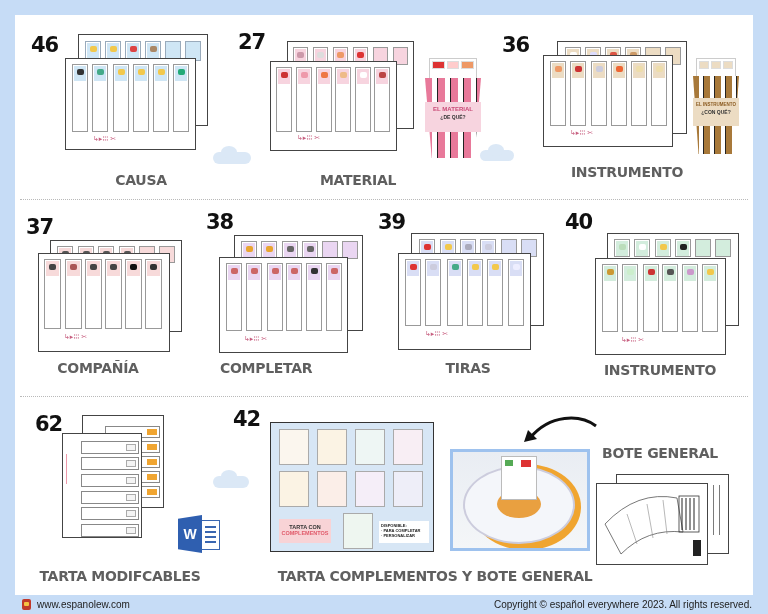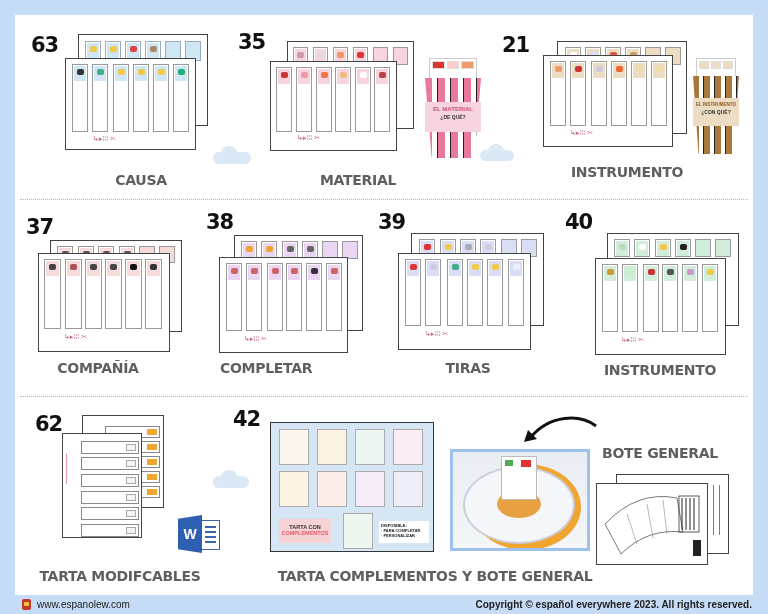--- a/index.html
+++ b/index.html
@@ -11,40 +11,40 @@
   .label { position: absolute; font-family: "DejaVu Sans", sans-serif; font-weight: bold; font-size: 14px; color: #5f5f5f; text-align: center; letter-spacing: -0.3px; white-space: nowrap; }
   .sheet { position: absolute; background: #fff; border: 1.3px solid #444; }
   .strip { position: absolute; border: 1px solid #999; background: #fff; }
   .strip .hd { position: absolute; left: 1px; right: 1px; top: 1px; height: 15px; }
   .strip .ic { position: absolute; left: 50%; top: 3px; width: 7px; height: 6px; margin-left: -3.5px; border-radius: 2px; }
   .arrow-hint { position: absolute; font-size: 7px; color: #c86080; }
   .cloud { position: absolute; background: #dbe8f6; border-radius: 10px; }
   .cloud::before { content: ""; position: absolute; left: 8px; top: -6px; width: 16px; height: 12px; background: #dbe8f6; border-radius: 50%; }
   .popcorn { position: absolute; }
   .footer-left { position: absolute; left: 22px; top: 599px; font-size: 10px; color: #222; display: flex; align-items: center; gap: 6px; }
-  .footer-right { position: absolute; right: 16px; top: 599px; font-size: 10px; color: #222; font-weight: bold; }
+  .footer-right { position: absolute; right: 16px; top: 599px; font-size: 10px; color: #222; }
   .logo-mini { width: 9px; height: 11px; background: #c0392b; border-radius: 2px; display: inline-block; position: relative; }
   .logo-mini::after { content: ""; position: absolute; left: 2px; top: 3px; width: 5px; height: 4px; background: #f5c243; border-radius: 1px; }
   .tiras-row { position: absolute; border: 1px solid #888; background:#fff; }
   .tiras-box { position: absolute; right: 2px; top: 2px; width: 10px; bottom: 2px; border:1px solid #aaa; background:#f4f4f4; }
   .tiras-org { position: absolute; right: 2px; top: 2px; width: 10px; bottom: 2px; background:#f0a531; }
   .word { position: absolute; }
   .tarta-box { position: absolute; background: #d7e6f5; border: 1.5px solid #333; }
   .mini-card { position: absolute; background: #fff; border: 1px solid #aaa; }
   .bote-photo { position: absolute; border: 3px solid #9ec2ee; background: linear-gradient(180deg,#e9edf3 0%, #f4f6f8 100%); overflow: hidden; }
 </style>
 </head>
 <body>
 
 <div class="panel"></div>
 
 <div class="divider" style="top:199px;"></div>
 <div class="divider" style="top:396px;"></div>
 
-<div class="num" style="left:31px;top:33px;">63</div>
+<div class="num" style="left:31px;top:33px;">46</div>
 <div>
   <div class="sheet" style="left:78px;top:34px;width:130px;height:92px;">
     <div class="strip" style="left:6px;top:6px;width:16px;height:20px;border-color:#9ab">
         <div class="hd" style="background:#cfe6f5">
           <div class="ic" style="background:#f2c84b"></div>
         </div>
       </div>
     <div class="strip" style="left:26px;top:6px;width:16px;height:20px;border-color:#9ab">
         <div class="hd" style="background:#cfe6f5">
           <div class="ic" style="background:#f2c84b"></div>
@@ -94,21 +94,21 @@
           <div class="ic" style="background:#2a7"></div>
         </div>
       </div>
     <div class="arrow-hint" style="left:27px;top:76px;">↳▸⁞⁞⁞ ✂</div>
   </div>
 </div>
 <div class="label" style="left:96px;top:172px;width:90px;">CAUSA</div>
 
 <div class="cloud" style="left:213px;top:152px;width:38px;height:12px;"></div>
 
-<div class="num" style="left:238px;top:30px;">35</div>
+<div class="num" style="left:238px;top:30px;">27</div>
 <div>
   <div class="sheet" style="left:287px;top:41px;width:127px;height:88px;">
     <div class="strip" style="left:5px;top:5px;width:15px;height:18px;">
         <div class="hd" style="background:#f7d4df">
           <div class="ic" style="background:#c9a"></div>
         </div>
       </div>
     <div class="strip" style="left:25px;top:5px;width:15px;height:18px;">
         <div class="hd" style="background:#f7d4df">
           <div class="ic" style="background:#ddd"></div>
@@ -171,21 +171,21 @@
   </div>
   <div style="position:absolute;left:2px;top:20px;width:56px;height:80px;background:repeating-linear-gradient(90deg,#e8799a 0 7px,#fff 7px 12px,#222 12px 13px);clip-path:polygon(0 0,100% 0,88% 100%,12% 100%);"></div>
   <div style="position:absolute;left:2px;top:44px;width:56px;height:30px;background:#f7d4df;text-align:center;">
     <div style="font-size:6px;font-weight:bold;color:#c94a76;margin-top:4px;">EL MATERIAL</div>
     <div style="font-size:5px;font-weight:bold;color:#333;margin-top:2px;">¿DE QUÉ?</div>
   </div>
 </div>
 
 <div class="cloud" style="left:480px;top:150px;width:34px;height:11px;"></div>
 
-<div class="num" style="left:502px;top:33px;">21</div>
+<div class="num" style="left:502px;top:33px;">36</div>
 <div>
   <div class="sheet" style="left:557px;top:41px;width:130px;height:93px;">
     <div class="strip" style="left:7px;top:5px;width:16px;height:18px;">
         <div class="hd" style="background:#ecdcc3">
           <div class="ic" style="background:#fff"></div>
         </div>
       </div>
     <div class="strip" style="left:27px;top:5px;width:16px;height:18px;">
         <div class="hd" style="background:#ecdcc3">
           <div class="ic" style="background:#ddf"></div>

